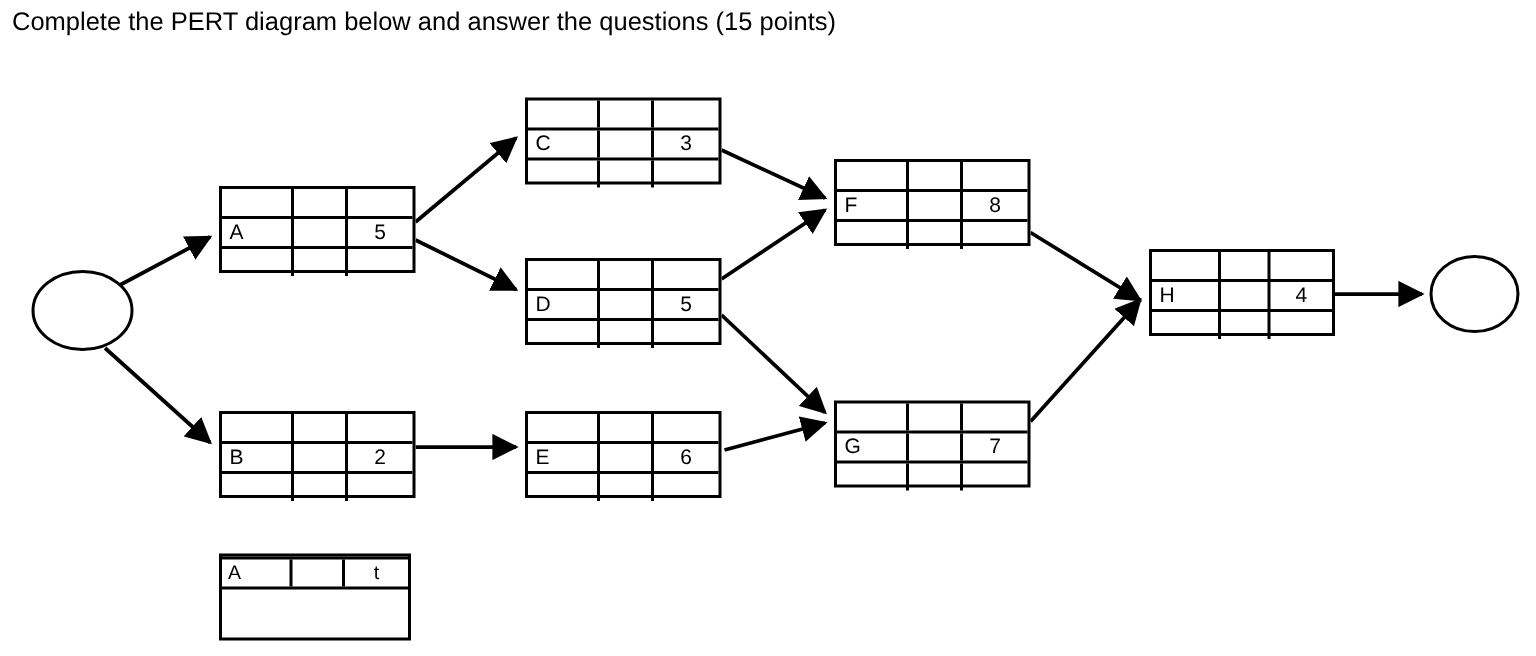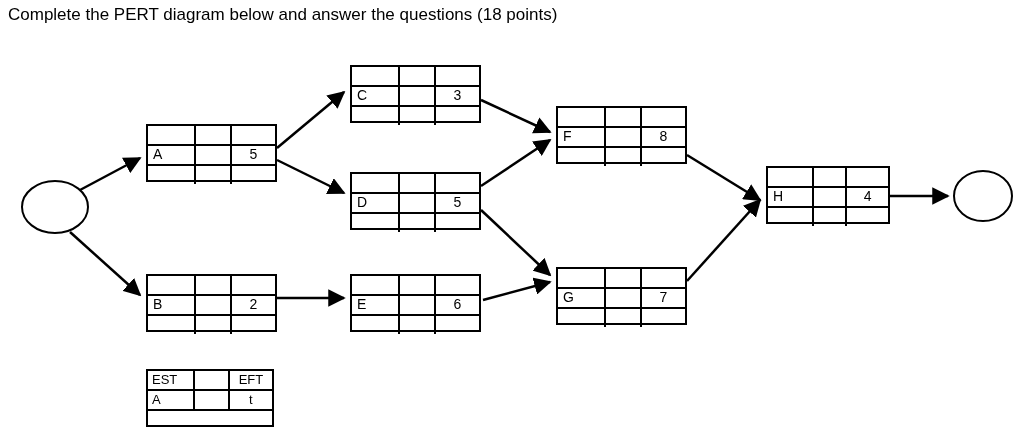--- a/index.html
+++ b/index.html
@@ -94,21 +94,21 @@
   .legend .cell:last-child { border-right: none; }
   .legend .cell.left  { width: 38%; text-align: left; padding-left: 4px; }
   .legend .cell.ctr   { width: 28%; }
   .legend .cell.right { width: 34%; text-align: center; }
 </style>
 </head>
 <body>
 
 <div id="page">
 
-  <div id="title">Complete the PERT diagram below and answer the questions (18 points)</div>
+  <div id="title">Complete the PERT diagram below and answer the questions (15 points)</div>
 
   <svg id="canvas" viewBox="0 0 1024 437">
     <defs>
       <marker id="arrow" viewBox="0 0 10 10" refX="9" refY="5" markerWidth="7" markerHeight="7" orient="auto-start-reverse">
         <path d="M 0 0 L 10 5 L 0 10 z" fill="#000"></path>
       </marker>
     </defs>
 
     <ellipse cx="55" cy="207" rx="33" ry="26" fill="#ffffff" stroke="#000000" stroke-width="2"></ellipse>
 
@@ -277,25 +277,20 @@
       <div class="cell right">4</div>
     </div>
     <div class="row bot">
       <div class="cell left"></div>
       <div class="cell ctr"></div>
       <div class="cell right"></div>
     </div>
   </div>
 
   <div class="legend" style="left:146px; top:369px; width:128px; height:58px;">
-    <div class="row top">
-      <div class="cell left">EST</div>
-      <div class="cell ctr"></div>
-      <div class="cell right">EFT</div>
-    </div>
     <div class="row mid">
       <div class="cell left">A</div>
       <div class="cell ctr"></div>
       <div class="cell right">t</div>
     </div>
   </div>
 
 </div>
 
 </body></html>

